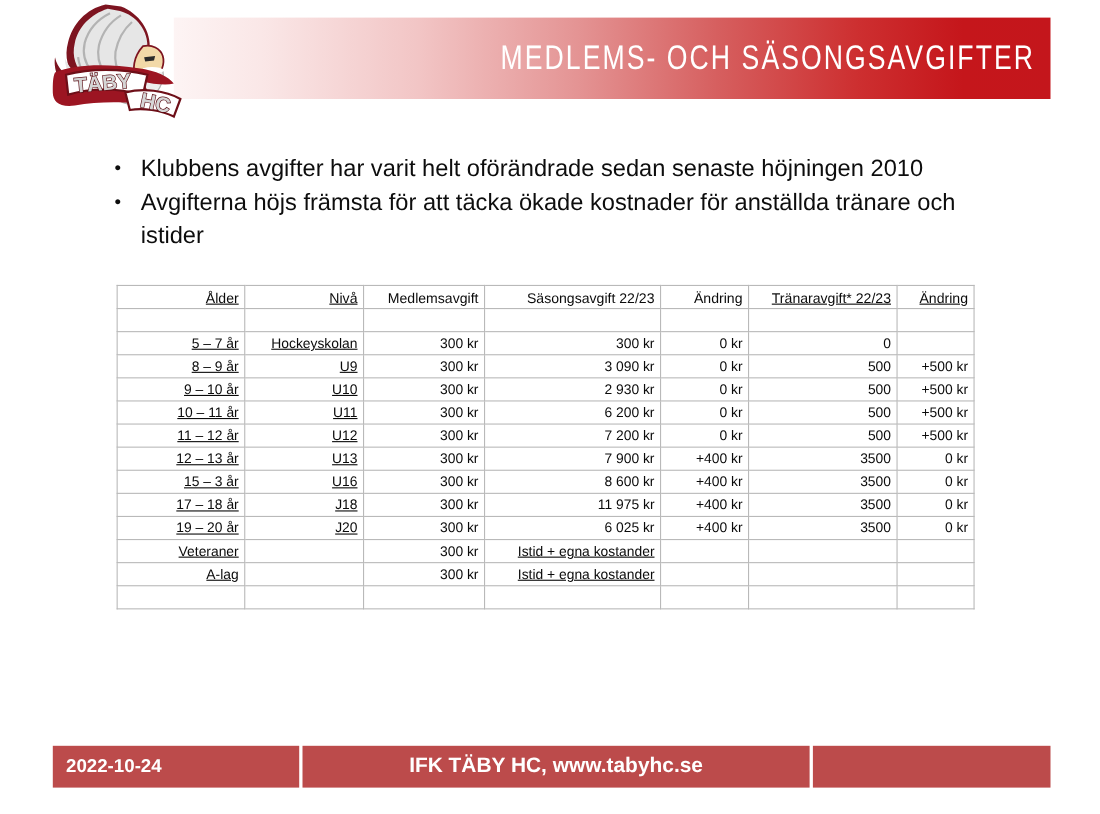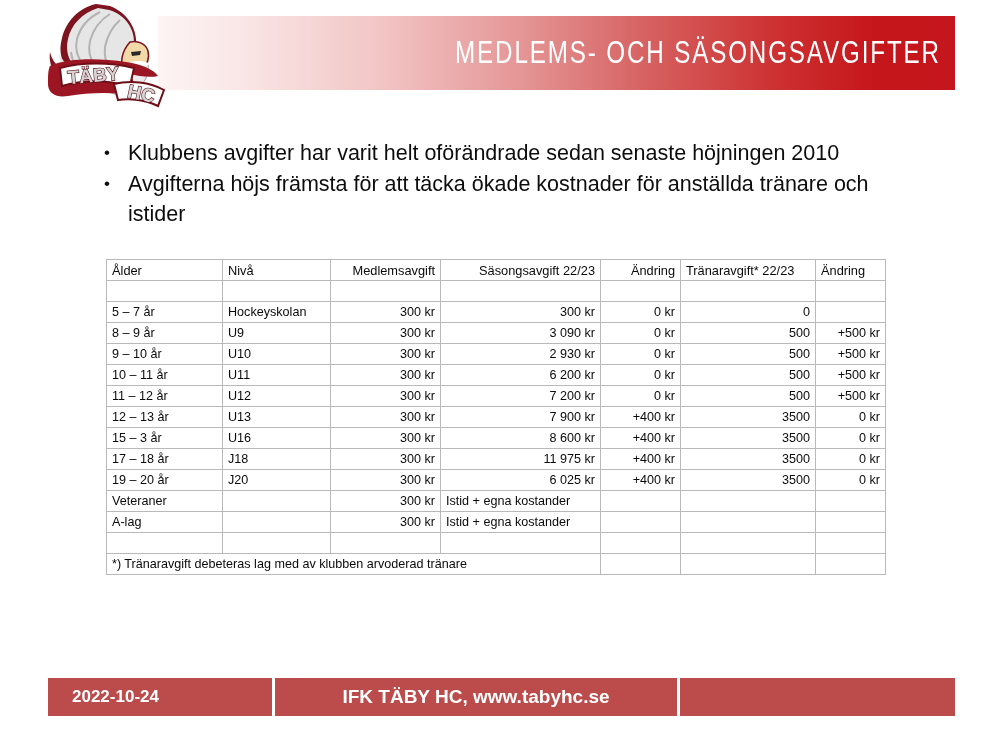--- a/index.html
+++ b/index.html
@@ -131,47 +131,47 @@
   }
   tr.blank td {
     border: 1px solid #c8c8c8;
     height: 18px;
   }
   tr.note td {
     border: 1px solid #c8c8c8;
     height: 22px;
   }
   .num { text-align: right; }
-  .txt { text-align: left; }
+  .txt { text-align: right; text-decoration: underline; }
 
   
   #footer-bar {
     position: absolute;
     left: 48px;
     top: 678px;
     width: 907px;
     height: 38px;
     display: flex;
   }
   .footer-seg {
     background: #bc4b4b;
     height: 38px;
     display: flex;
     align-items: center;
     color: #ffffff;
   }
   #footer-date {
     width: 224px;
-    padding-left: 24px;
+    padding-left: 12px;
     box-sizing: border-box;
     font-size: 17px;
     font-weight: bold;
   }
   #footer-center {
-    width: 402px;
+    width: 461px;
     justify-content: center;
     font-size: 19px;
     font-weight: bold;
     margin-left: 3px;
   }
   #footer-right {
     flex: 1;
     margin-left: 3px;
   }
 </style>
@@ -354,26 +354,20 @@
 
     <tr class="blank">
       <td></td>
         <td></td>
         <td></td>
       <td></td>
         <td></td>
         <td></td>
       <td></td>
     </tr>
-    <tr class="note">
-      <td class="txt" colspan="4">*) Tränaravgift debeteras lag med av klubben arvoderad tränare</td>
-      <td></td>
-        <td></td>
-        <td></td>
-    </tr>
   </tbody>
 </table>
 
 <div id="footer-bar">
   <div class="footer-seg" id="footer-date">2022-10-24</div>
   <div class="footer-seg" id="footer-center">IFK TÄBY HC, www.tabyhc.se</div>
   <div class="footer-seg" id="footer-right"></div>
 </div>
 
 </body></html>

